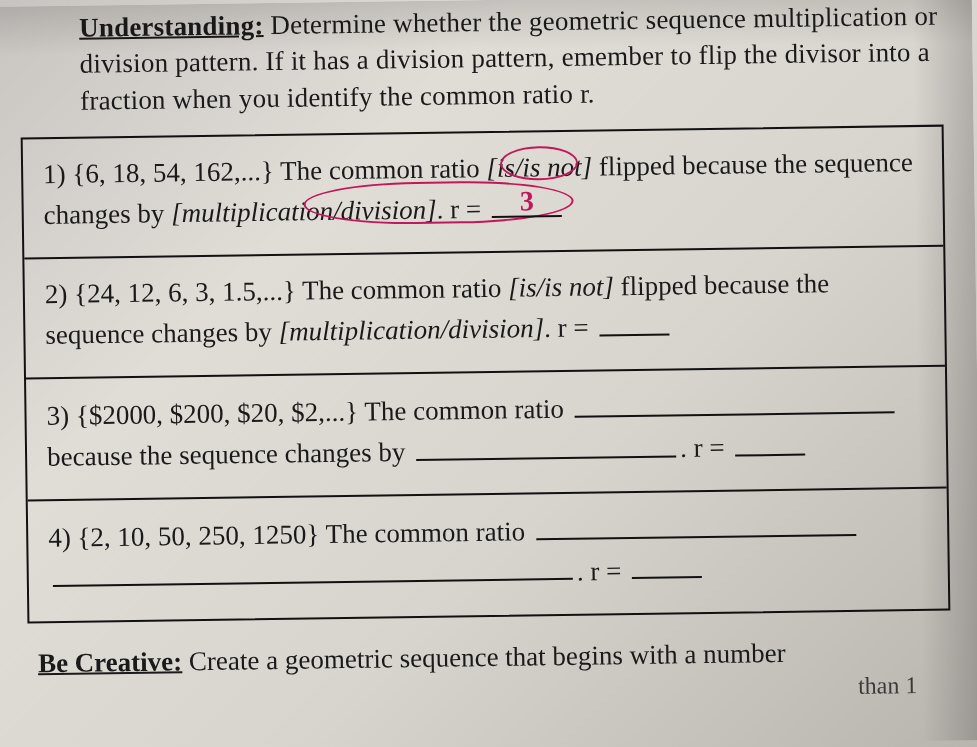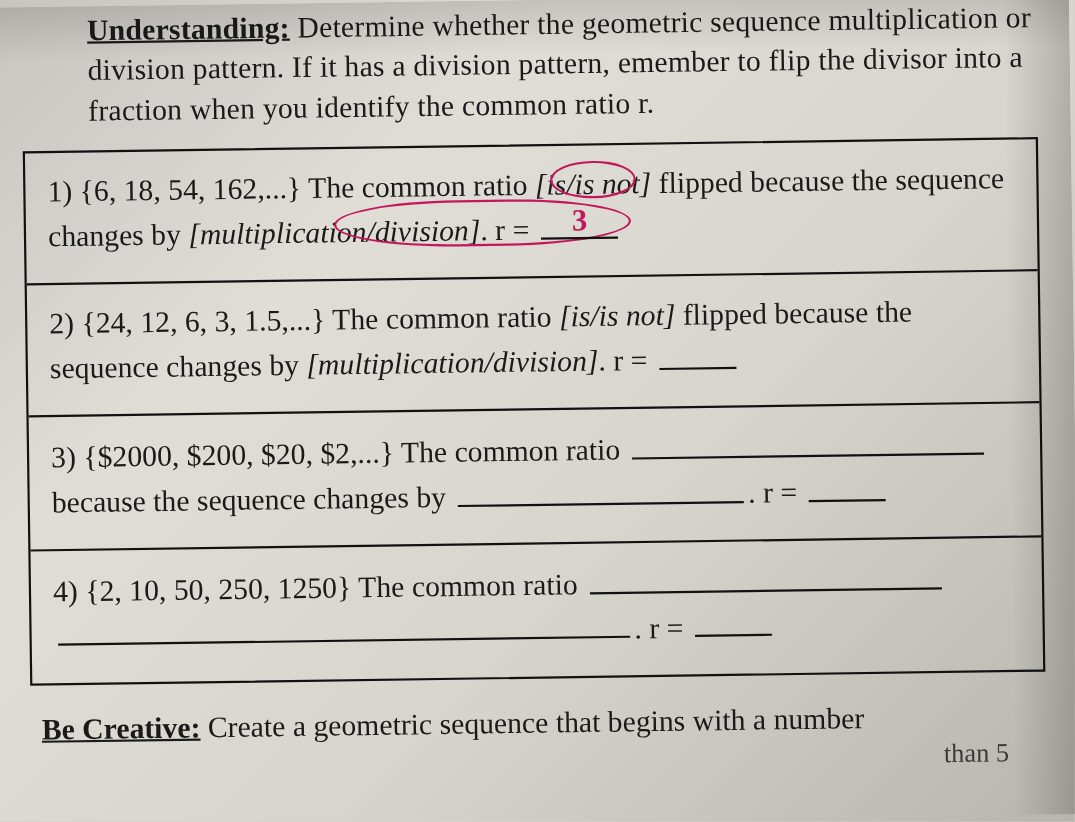--- a/index.html
+++ b/index.html
@@ -141,17 +141,17 @@
       <span> The common ratio </span><span class="blank xlong"></span><br>
       <span class="blank" style="min-width:520px"></span><span>.</span>
       <span> r = </span><span class="blank med"></span>
     </div>
 
   </div>
 
   <div class="footer-line">
     <span class="lead">Be Creative:</span><span> Create a geometric sequence that begins with a number</span>
     <div style="text-align:right; padding-right:30px; font-size:24px; opacity:0.8;">
-      <span>than 5</span>
+      <span>than 1</span>
     </div>
   </div>
 
 </div>
 
 </body></html>

